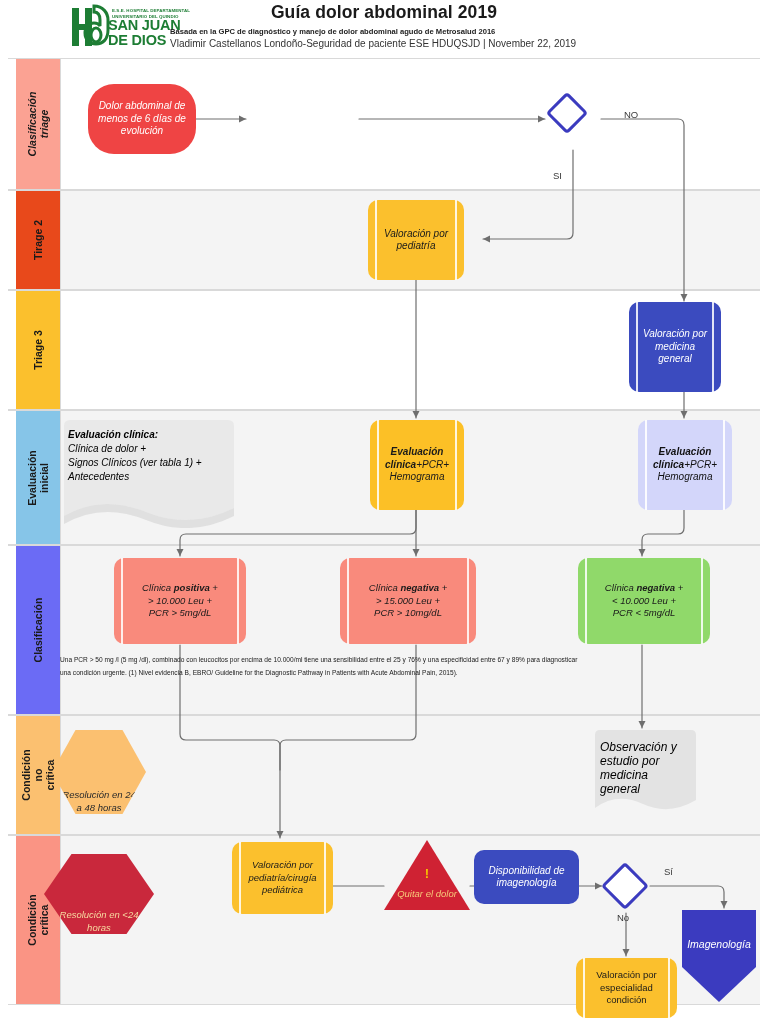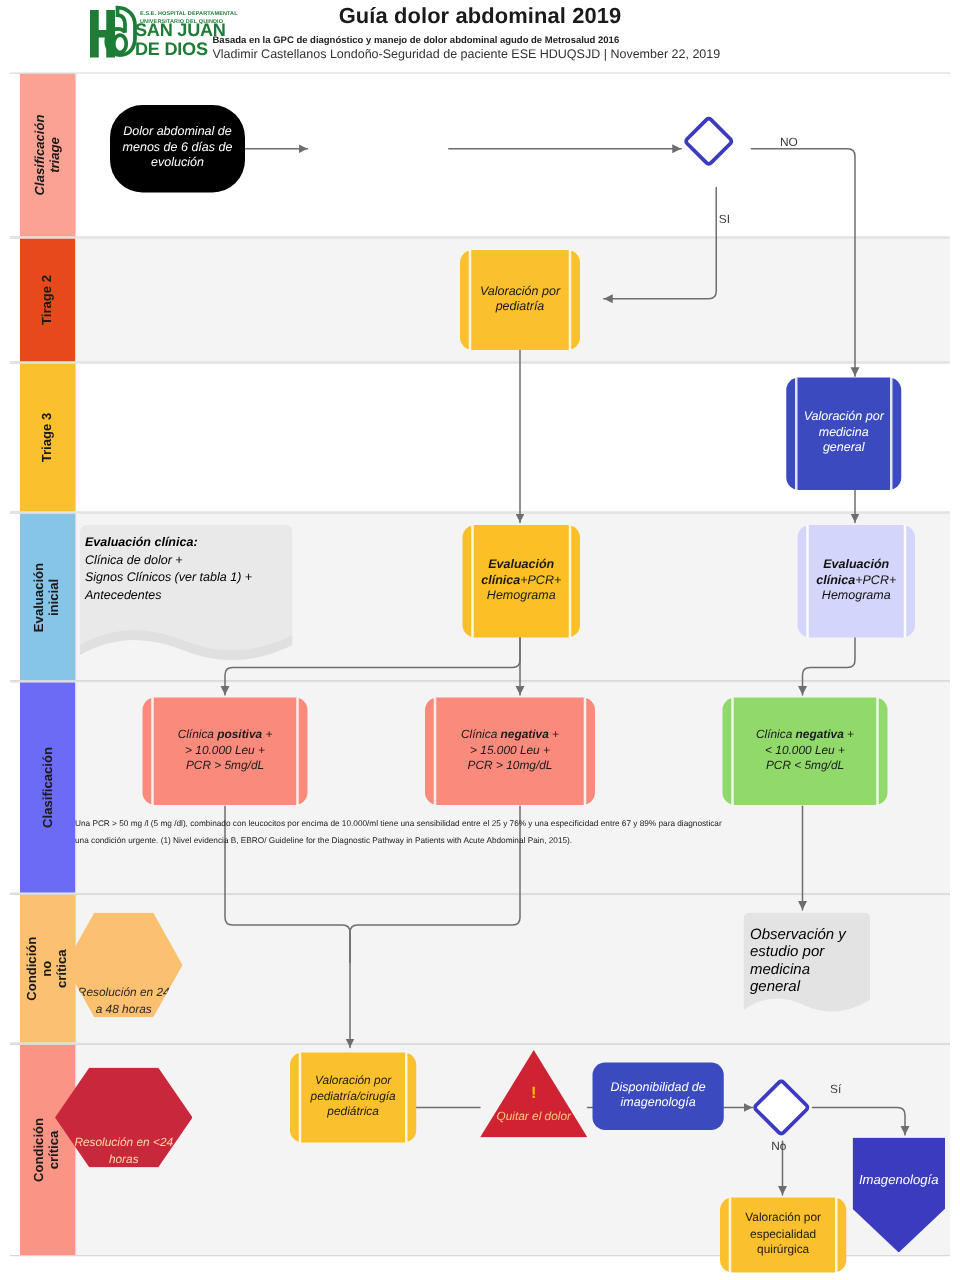--- a/index.html
+++ b/index.html
@@ -45,21 +45,21 @@
 
   
   .node { position:absolute; display:flex; align-items:center; justify-content:center;
           text-align:center; font-style:italic; line-height:12.5px; }
 
   .rounded { border-radius:10px; }
   .stadium { border-radius:26px; }
 
   .blue-proc { background:#3b4bbf; color:#fff; }
   .light-blue-proc { background:#d3d6fa; color:#111; }
-  .cyan-start { background:#000000; color:#fff; }
+  .cyan-start { background:#ef4444; color:#fff; }
   .amber { background:#fbc02d; color:#1a1a1a; }
   .amber-strong { background:#fcc026; color:#1a1a1a; }
   .salmon { background:#f98a7c; color:#1a1a1a; }
   .green { background:#90d96a; color:#1a1a1a; }
 
   
   .bar-l, .bar-r { position:absolute; top:0; bottom:0; width:2px; background:rgba(255,255,255,.85); }
   .bar-l { left:7px; } .bar-r { right:7px; }
 
   
@@ -219,21 +219,21 @@
 
       <path d="M333,828 L384,828" stroke="#6e6e6e"></path>
       <path d="M470,828 L523,828" stroke="#6e6e6e" marker-end="url(#arr)"></path>
       <path d="M579,828 L602,828" stroke="#6e6e6e" marker-end="url(#arr)"></path>
       <path d="M650,828 L718,828 Q724,828 724,834 L724,850" stroke="#6e6e6e" marker-end="url(#arr)"></path>
       <path d="M626,855 L626,898" stroke="#6e6e6e" marker-end="url(#arr)"></path>
     </g>
   </svg>
 
   <div class="edge-label" style="left:624px; top:51px;">NO</div>
-  <div class="edge-label" style="left:575px; top:112px;">SI</div>
+  <div class="edge-label" style="left:553px; top:112px;">SI</div>
   <div class="edge-label" style="left:664px; top:808px;">Sí</div>
   <div class="edge-label" style="left:617px; top:854px;">No</div>
 
   <div class="node stadium cyan-start" style="left:88px; top:26px; width:108px; height:70px; font-size:10px; padding:0 6px;">
     <span>Dolor abdominal de menos de 6 días de evolución</span>
   </div>
 
 
   <div class="diamond" style="left:552px; top:40px; width:30px; height:30px;">
     <div class="inner"></div>
@@ -350,20 +350,20 @@
     <span>Disponibilidad de imagenología</span>
   </div>
 
   <div class="diamond" style="left:608px; top:811px; width:34px; height:34px;">
     <div class="inner"></div>
   </div>
 
   <div class="node rounded amber" style="left:576px; top:900px; width:101px; height:60px; font-size:9.5px; padding:0 4px;">
     <div class="bar-l"></div>
     <div class="bar-r"></div>
-    <span style="font-style:normal">Valoración por especialidad quirúrgica</span>
+    <span style="font-style:normal">Valoración por especialidad condición</span>
   </div>
 
   <div class="shield" style="left:682px; top:852px; width:74px; height:92px;">
     <span>Imagenología</span>
   </div>
 
 </div>
 
 </body></html>

